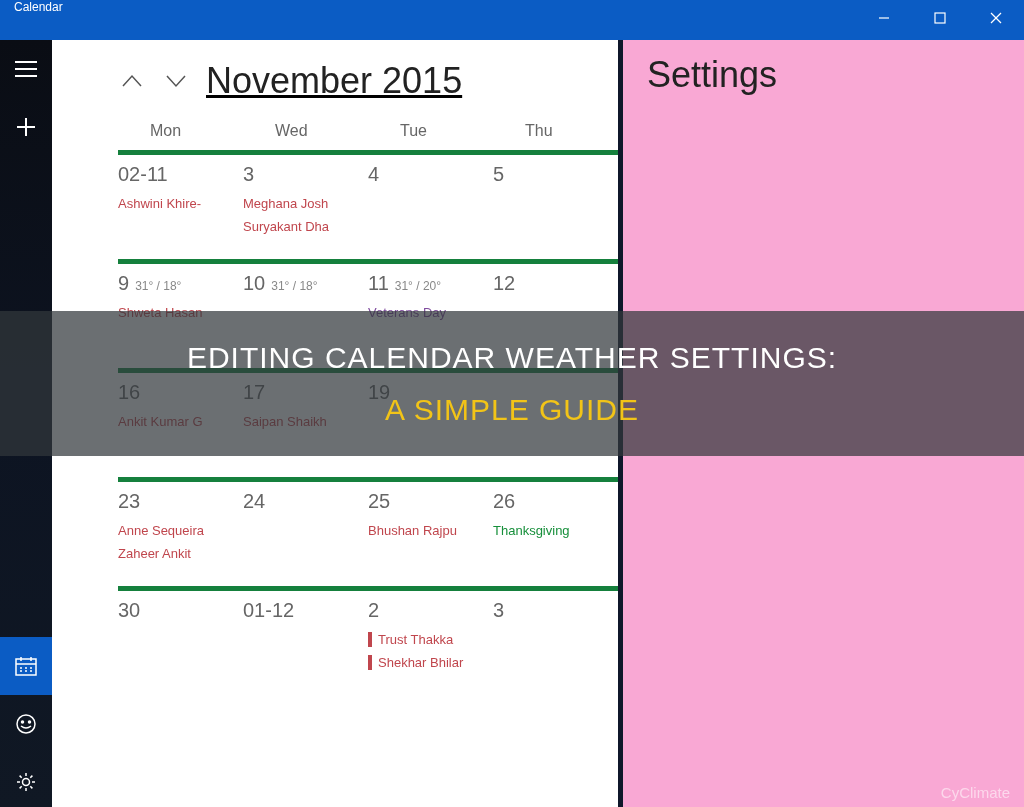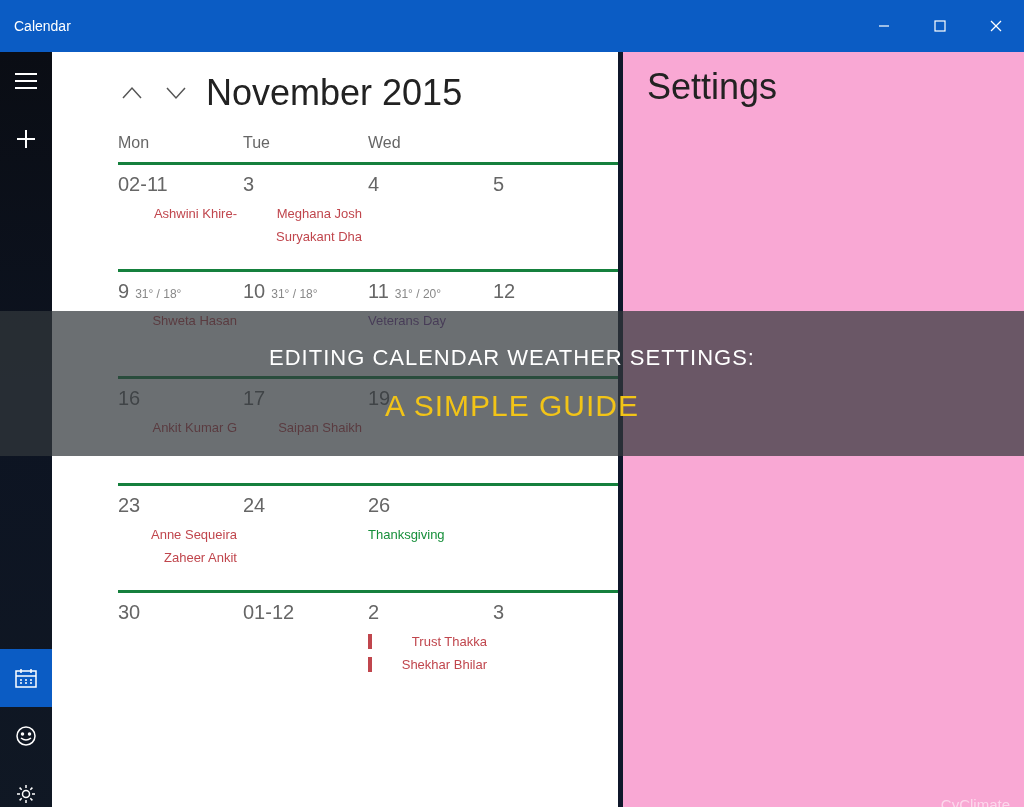--- a/index.html
+++ b/index.html
@@ -1,25 +1,25 @@
 <!DOCTYPE html>
 <html><head>
 <meta charset="utf-8">
 <style>
   * { margin: 0; padding: 0; box-sizing: border-box; font-family: "Segoe UI", "Segoe UI Light", sans-serif; }
   html, body { width: 1024px; height: 807px; overflow: hidden; background: #000; }
 
   .titlebar {
-    height: 52px;
+    height: 40px;
     background: #0b5cc4;
     color: #fff;
     display: flex;
-    align-items: center;
+    align-items: flex-start;
     padding-left: 14px;
-    font-size: 14px;
+    font-size: 12px;
     font-weight: 300;
   }
   .titlebar .spacer { flex: 1; }
   .sysbtn { width: 56px; height: 36px; display: flex; align-items: center; justify-content: center; }
   .sysbtn svg { stroke: #fff; fill: none; }
 
   .body { display: flex; height: 771px; background: #000; }
 
   .sidebar {
     width: 52px;
@@ -37,35 +37,36 @@
     background: #fff;
     position: relative;
     overflow: hidden;
   }
 
   .cal-header {
     display: flex;
     align-items: center;
     gap: 16px;
     padding: 20px 0 14px 66px;
+    text-decoration: underline;
   }
   .chev { width: 28px; height: 40px; display: flex; align-items: center; justify-content: center; }
   .month-title { font-size: 36px; font-weight: 300; color: #222; }
 
   .grid { padding-left: 66px; }
-  .dow-row { display: flex; }
+  .dow-row { display: flex; margin-left: 32px; }
   .dow { width: 125px; padding: 6px 0 10px 0; font-size: 16px; color: #666; font-weight: 300; }
 
-  .week { display: flex; border-top: 3px solid #15803d; }
+  .week { display: flex; border-top: 5px solid #15803d; }
   .cell { width: 125px; min-height: 104px; padding: 8px 6px 4px 0; }
   .dnum { font-size: 20px; color: #666; font-weight: 300; display: inline-block; }
   .weather { font-size: 12px; color: #888; margin-left: 6px; font-weight: 300; }
   .ev { font-size: 13px; white-space: nowrap; overflow: hidden; text-overflow: clip; margin-top: 10px; font-weight: 300; }
   .ev + .ev { margin-top: 8px; }
-  .ev.red { color: #c0464d; text-align: right; }
+  .ev.red { color: #c0464d; }
   .ev.purple { color: #7f4a9e; }
   .ev.green { color: #168f3a; }
   .ev.barred { border-left: 4px solid #c0464d; padding-left: 6px; }
 
   .settings {
     position: absolute;
     right: 0;
     top: 0;
     width: 406px;
     height: 100%;
@@ -83,21 +84,21 @@
     top: 311px;
     height: 145px;
     background: rgba(50,55,60,0.72);
     display: flex;
     flex-direction: column;
     align-items: center;
     justify-content: center;
     z-index: 5;
     pointer-events: none;
   }
-  .ov-line1 { color: #fff; font-size: 22px; letter-spacing: 1px; font-weight: 400; }
+  .ov-line1 { color: #fff; font-size: 30px; letter-spacing: 1px; font-weight: 400; }
   .ov-line2 { color: #f2c417; font-size: 30px; letter-spacing: 1px; font-weight: 400; margin-top: 18px; }
 
   .watermark {
     position: absolute;
     right: 14px;
     bottom: 10px;
     color: rgba(255,255,255,0.55);
     font-size: 15px;
     font-weight: 300;
     z-index: 6;
@@ -186,22 +187,23 @@
         <svg width="22" height="14" stroke="#555" fill="none" stroke-width="1.5">
             <polyline points="2,2 11,12 20,2"></polyline>
           </svg>
       </div>
       <div class="month-title">November 2015</div>
     </div>
 
     <div class="grid">
       <div class="dow-row" id="dow-row">
           <div class="dow">Mon</div>
+          <div class="dow">Wed</div>
           <div class="dow">Tue</div>
-          <div class="dow">Wed</div>
+          <div class="dow">Thu</div>
         </div>
       <div id="weeks">
           <div class="week">
             <div class="cell">
               <div><span class="dnum">02-11</span></div>
               <div class="ev red">Ashwini Khire-</div>
             </div>
             <div class="cell">
               <div><span class="dnum">3</span></div>
               <div class="ev red">Meghana Josh</div>
@@ -244,20 +246,24 @@
             </div>
           </div>
           <div class="week">
             <div class="cell">
               <div><span class="dnum">23</span></div>
               <div class="ev red">Anne Sequeira</div>
               <div class="ev red">Zaheer Ankit</div>
             </div>
             <div class="cell">
               <div><span class="dnum">24</span></div>
+            </div>
+            <div class="cell">
+              <div><span class="dnum">25</span></div>
+              <div class="ev red">Bhushan Rajpu</div>
             </div>
             <div class="cell">
               <div><span class="dnum">26</span></div>
               <div class="ev green">Thanksgiving</div>
             </div>
           </div>
           <div class="week">
             <div class="cell">
               <div><span class="dnum">30</span></div>
             </div>

